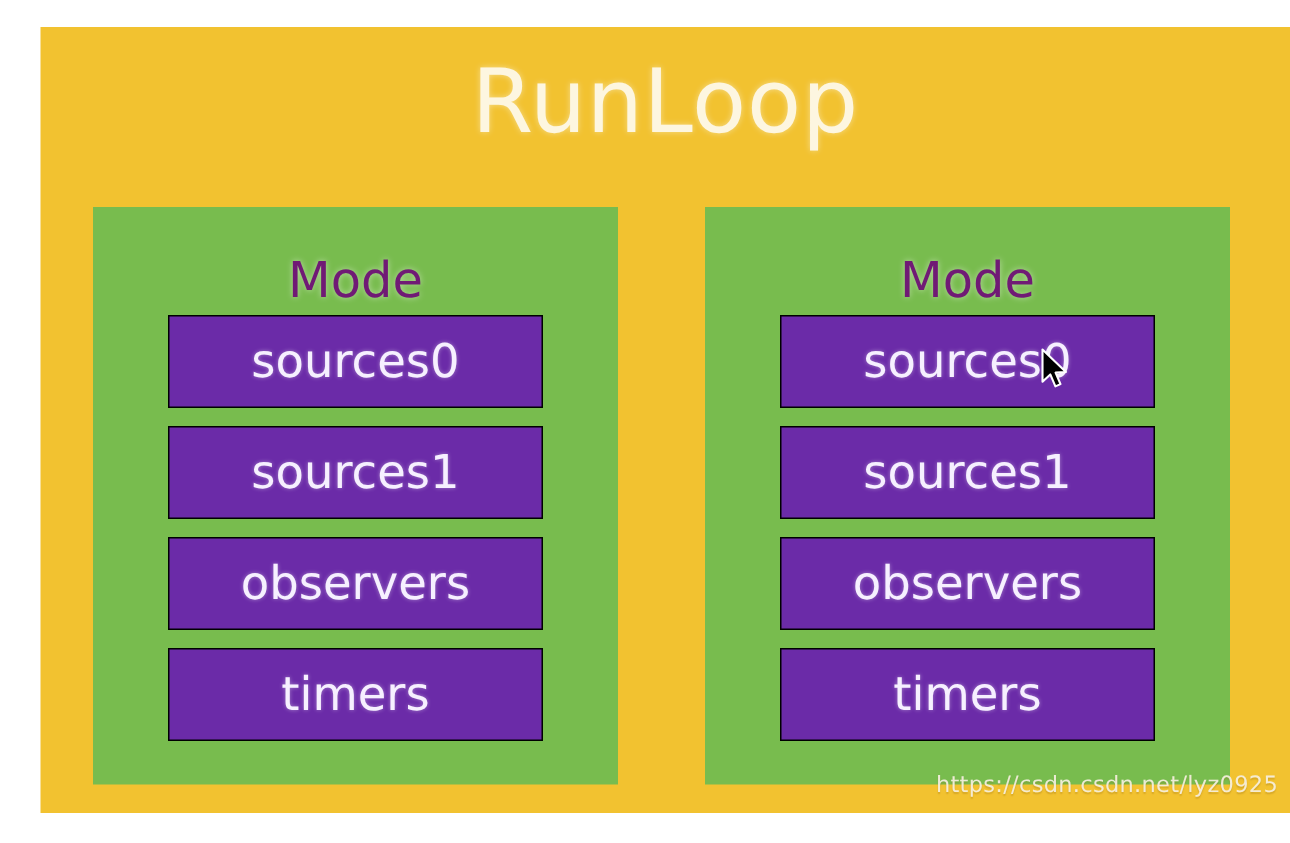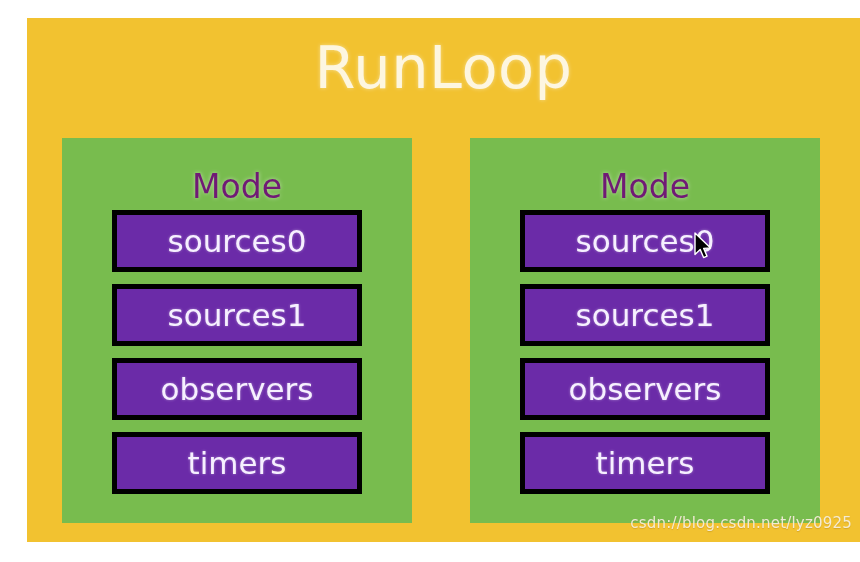--- a/index.html
+++ b/index.html
@@ -77,21 +77,21 @@
     left: 50px;
     top: 72px;
     width: 250px;
   }
 
   .item-row {
     position: relative;
     height: 62px;
     margin-bottom: 12px;
     background: #6b2ba8;
-    border: 5px solid #000000;
+    border: 1px solid #000000;
     box-sizing: border-box;
     display: flex;
     align-items: center;
     justify-content: center;
   }
   .item-row:last-child { margin-bottom: 12px; }
 
   .item-label {
     font-size: 31px;
     line-height: 1;
@@ -161,21 +161,21 @@
         </div>
         <div class="item-row">
           <span class="item-label">observers</span>
         </div>
         <div class="item-row">
           <span class="item-label">timers</span>
         </div>
       </div>
     </div>
 
-    <div id="watermark">csdn://blog.csdn.net/lyz0925</div>
+    <div id="watermark">https://csdn.csdn.net/lyz0925</div>
 
   </div>
 
   <div id="mouse-cursor">
     <svg width="20" height="30" viewBox="0 0 20 30" xmlns="http://www.w3.org/2000/svg">
       <path d="M1,1 L1,22.5 L6.2,17.6 L9.6,25.6 L13.0,24.1 L9.7,16.4 L16.6,16.0 Z" fill="#000000" stroke="#ffffff" stroke-width="1.4" stroke-linejoin="round"></path>
     </svg>
   </div>
 
 </div>

